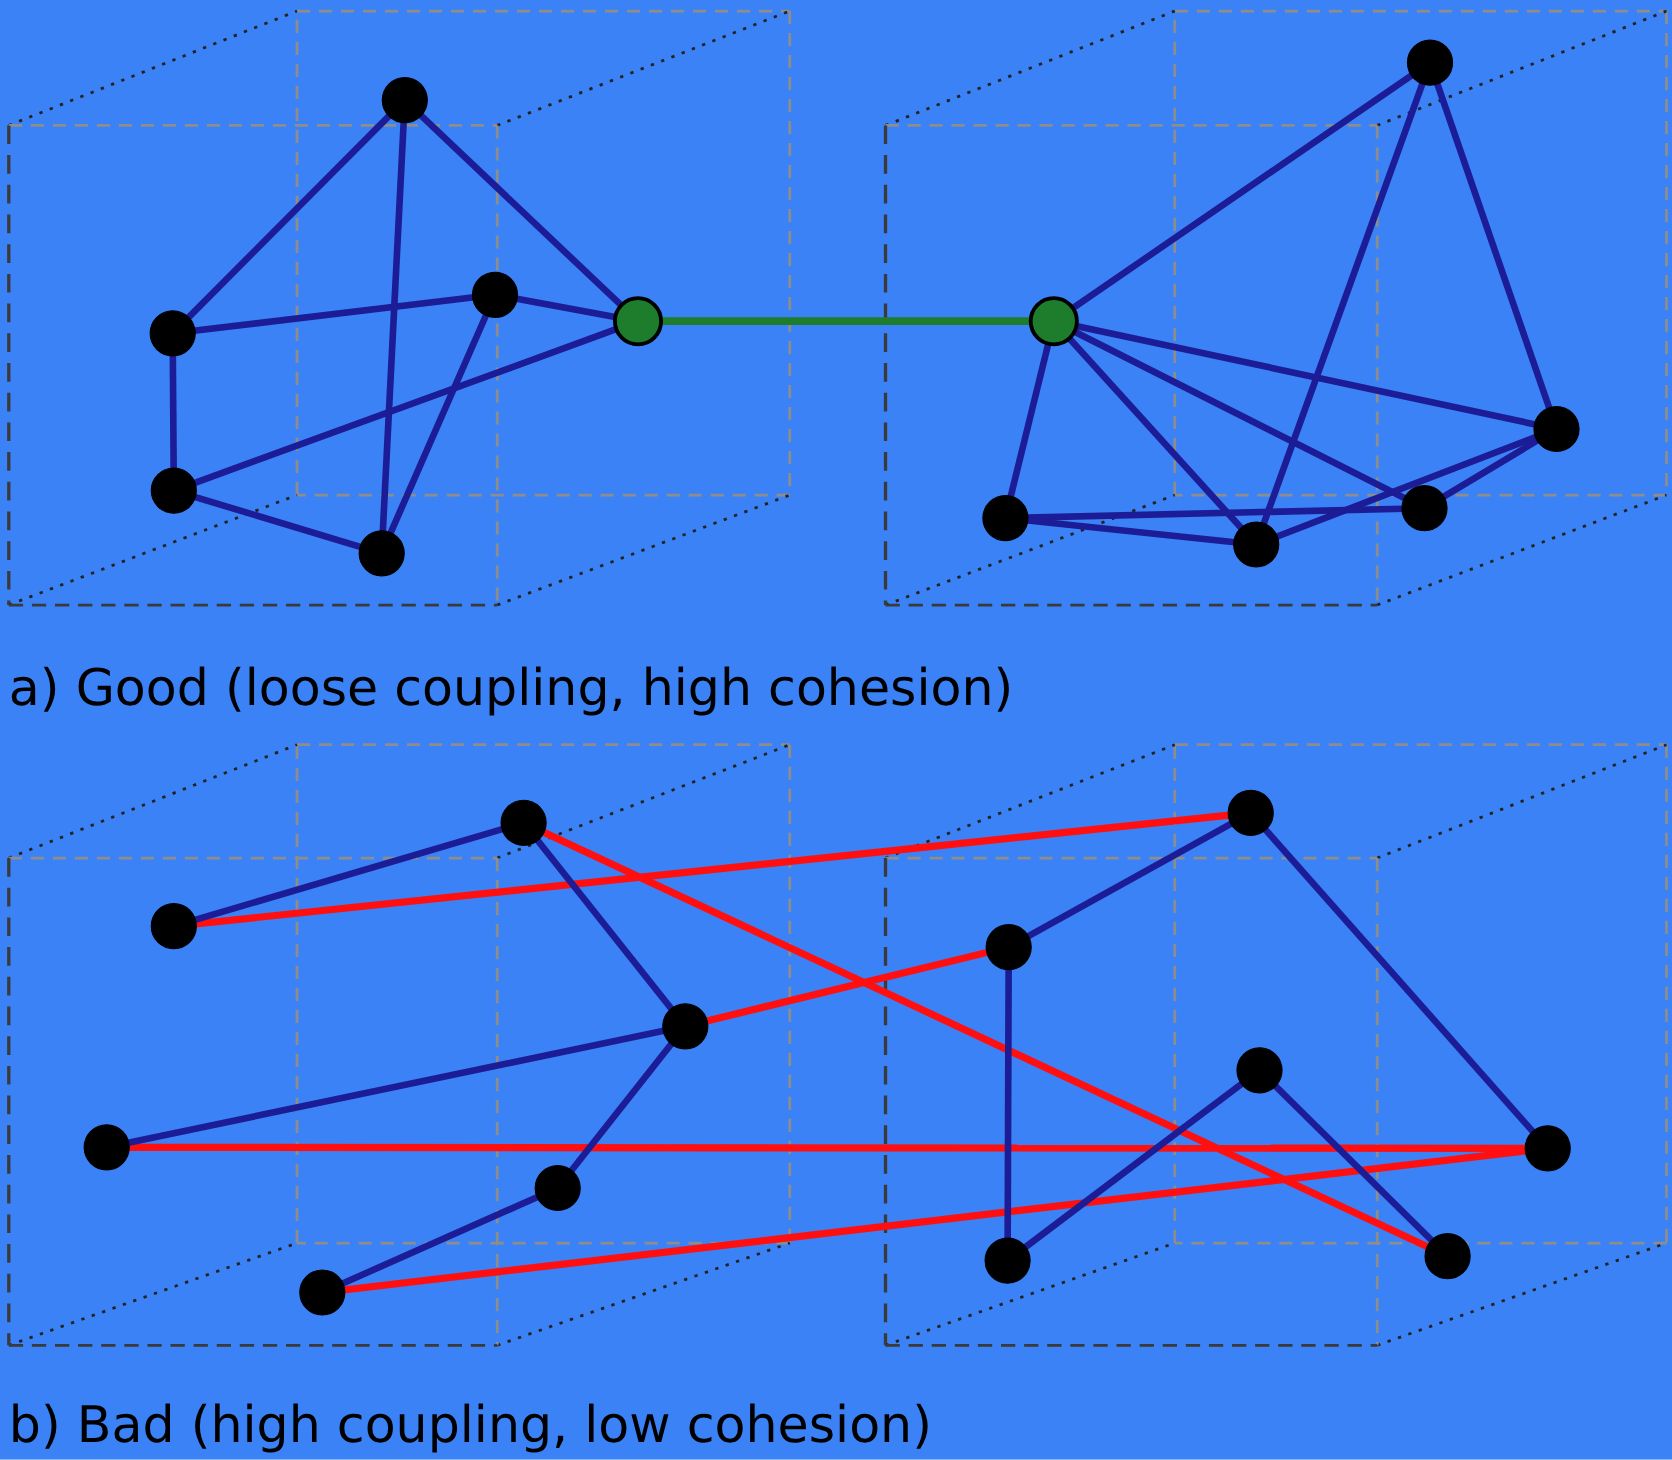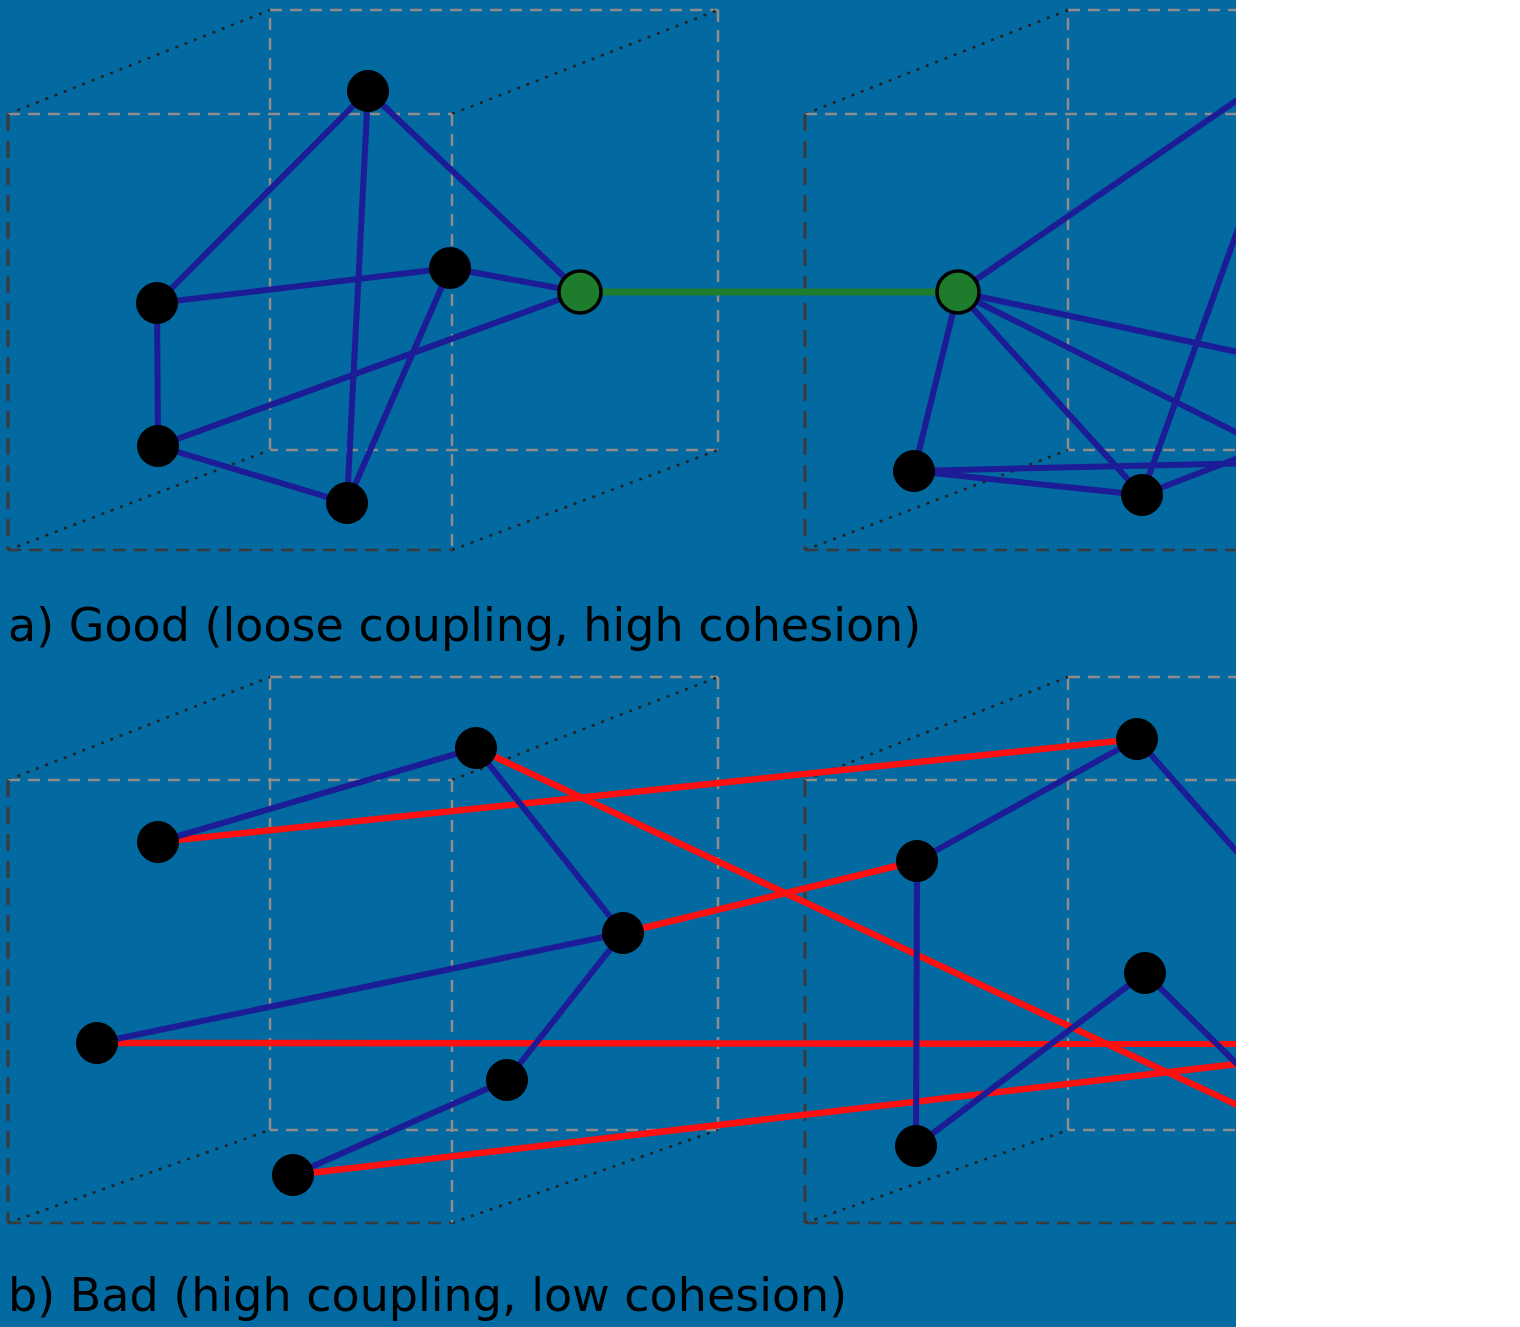--- a/index.html
+++ b/index.html
@@ -2,23 +2,23 @@
 <html><head>
 <meta charset="utf-8">
 <style>
   html, body {
     margin: 0;
     padding: 0;
     background: #ffffff;
   }
   .stage {
     position: relative;
-    width: 1236px;
+    width: 1520px;
     height: 1327px;
-    background: #0369a1;
+    background: #3b82f6;
     overflow: hidden;
   }
   .stage svg {
     display: block;
     width: 1520px;
     height: 1327px;
   }
   .caption {
     font-family: "DejaVu Sans", "Liberation Sans", sans-serif;
     font-size: 46px;

